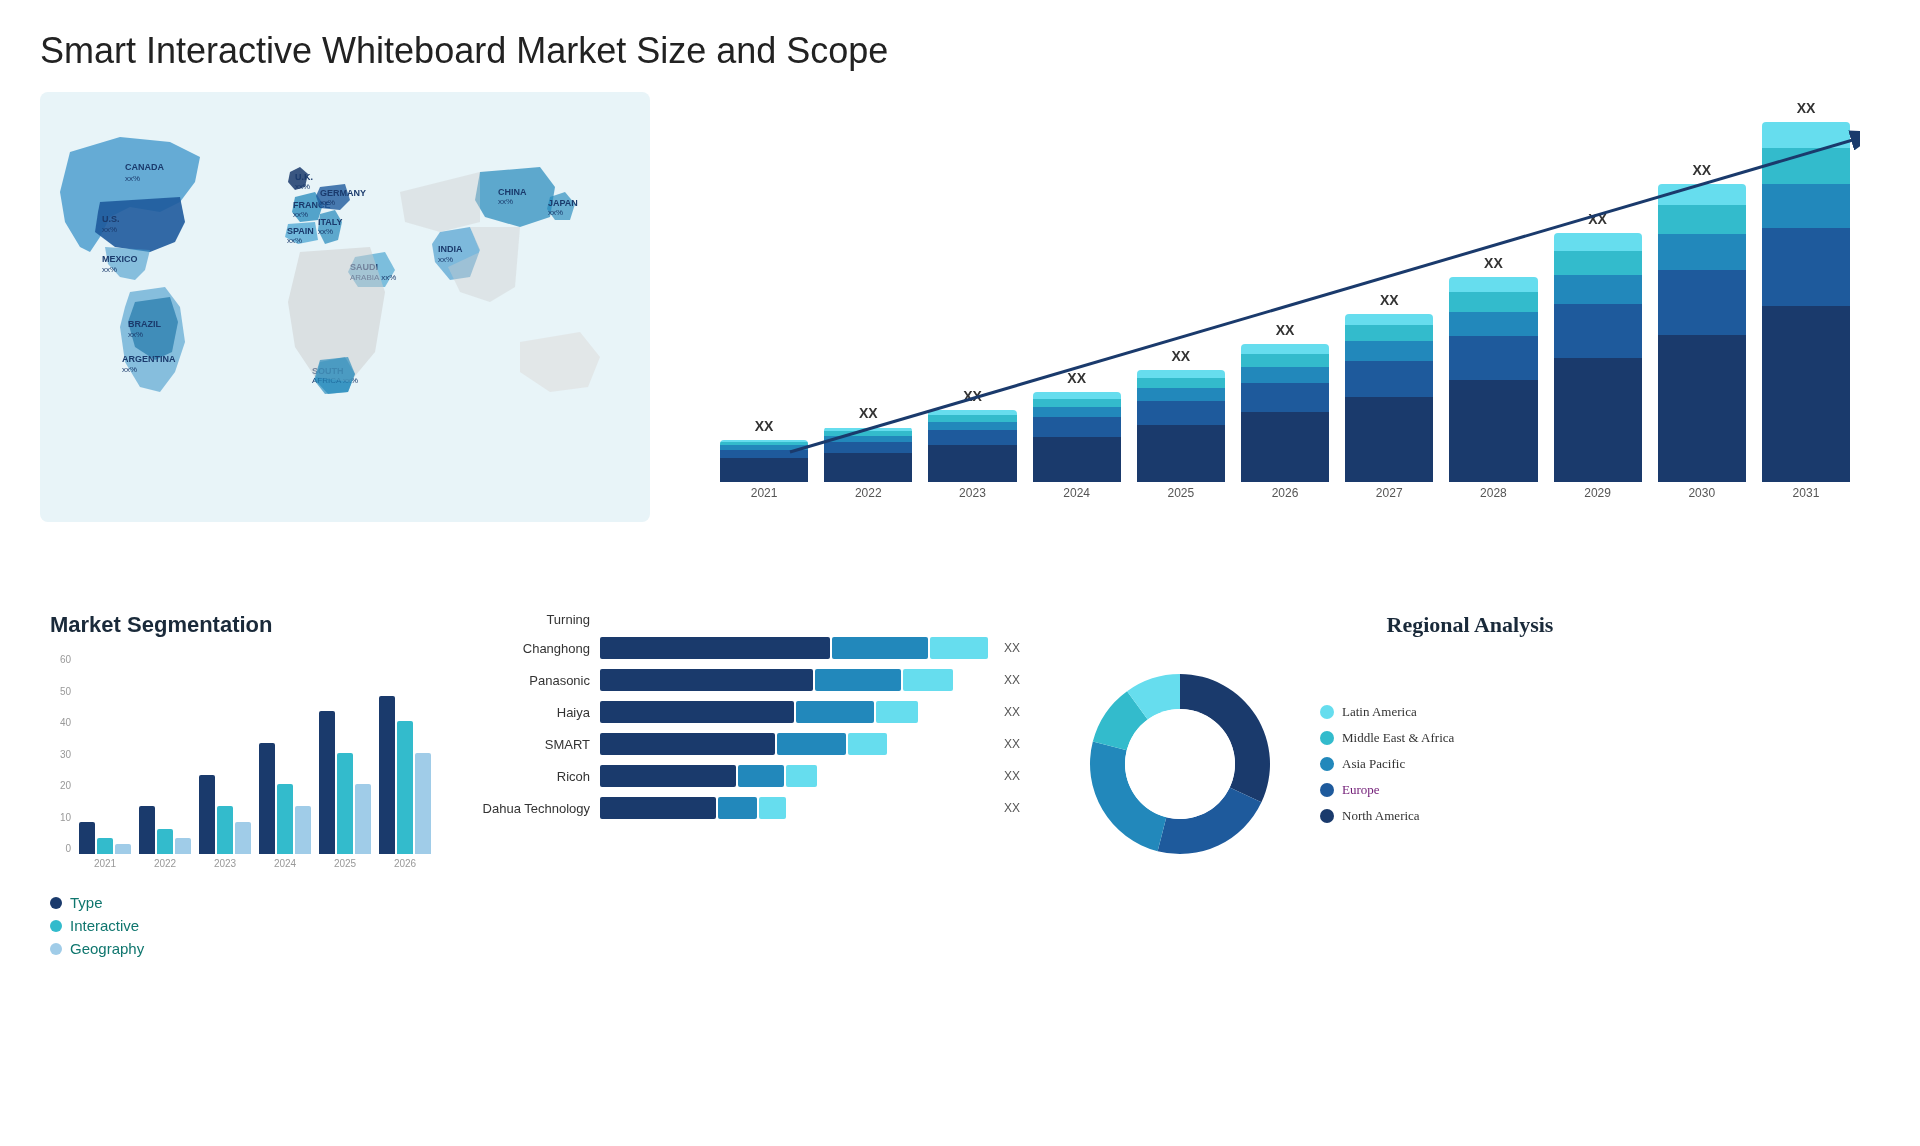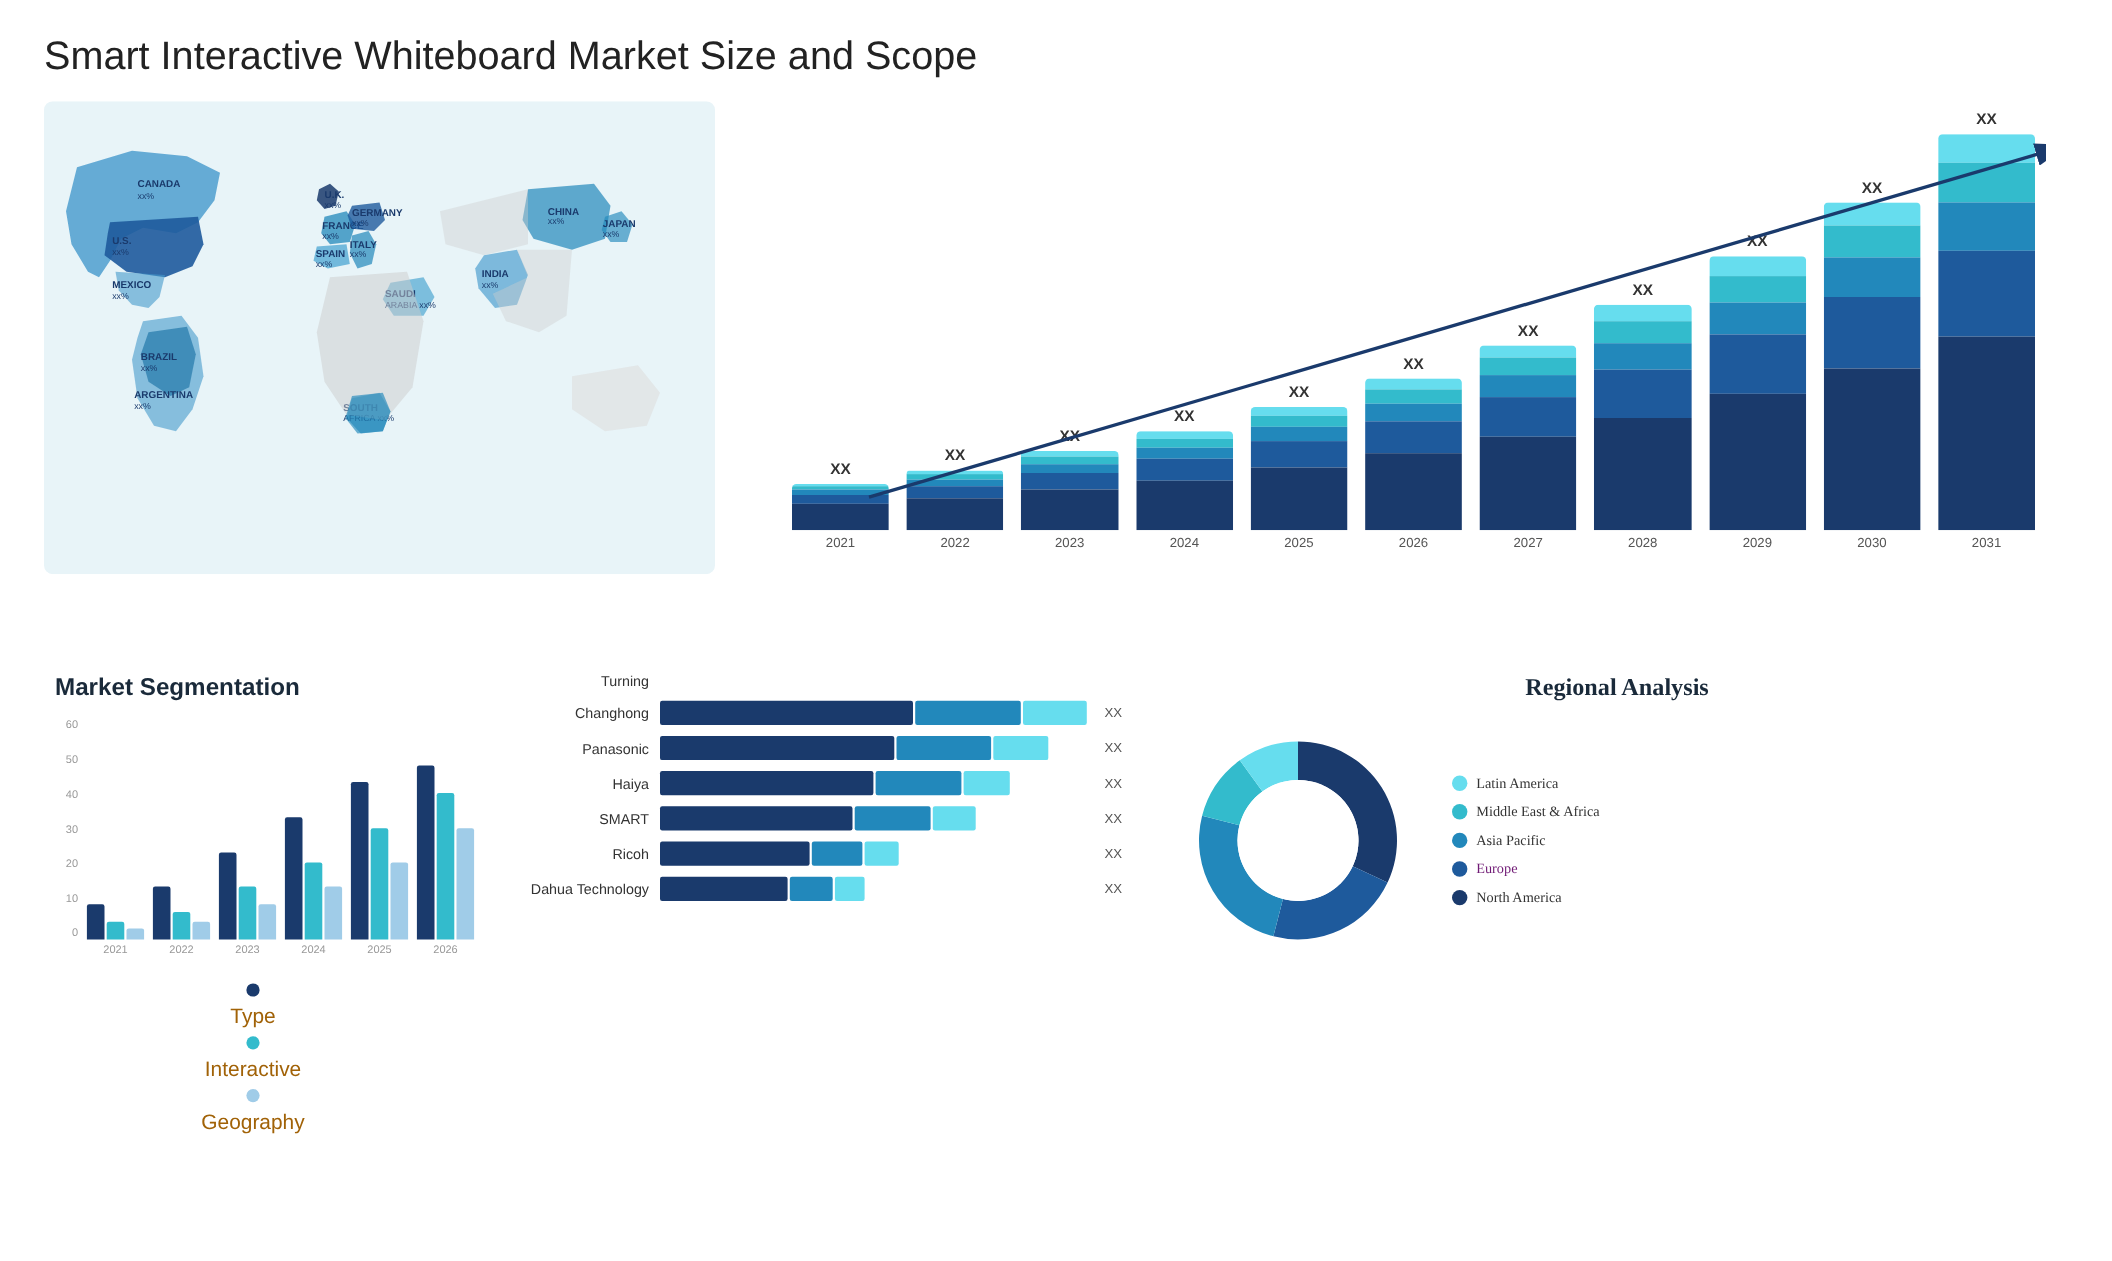--- a/index.html
+++ b/index.html
@@ -132,23 +132,22 @@
     .seg-legend {
       margin-top: 10px;
       display: flex;
       flex-direction: column;
       gap: 6px;
     }
     .legend-item {
       display: flex;
       align-items: center;
       gap: 8px;
-      font-size: 19px;
-      color: #a16207;
-      flex-direction: column;
+      font-size: 15px;
+      color: #0f766e;
     }
     .legend-dot {
       width: 12px;
       height: 12px;
       border-radius: 50%;
     }
 
     
     .players-section {
       padding: 10px;

